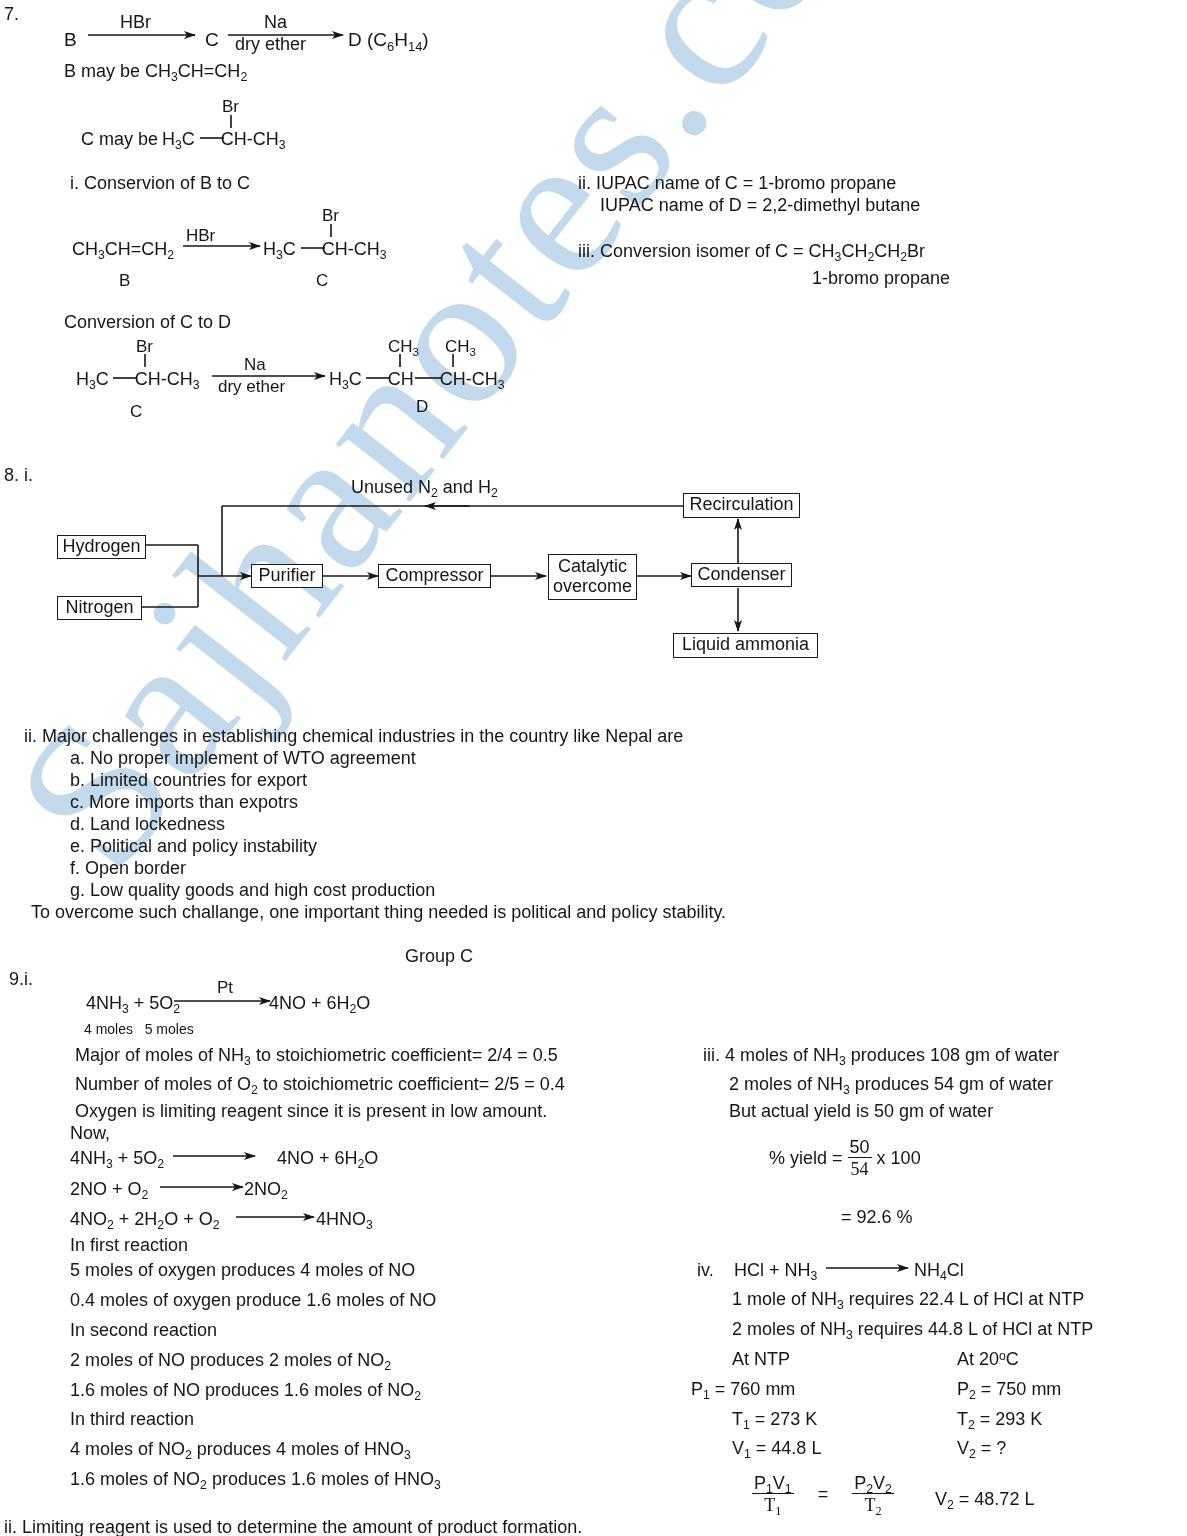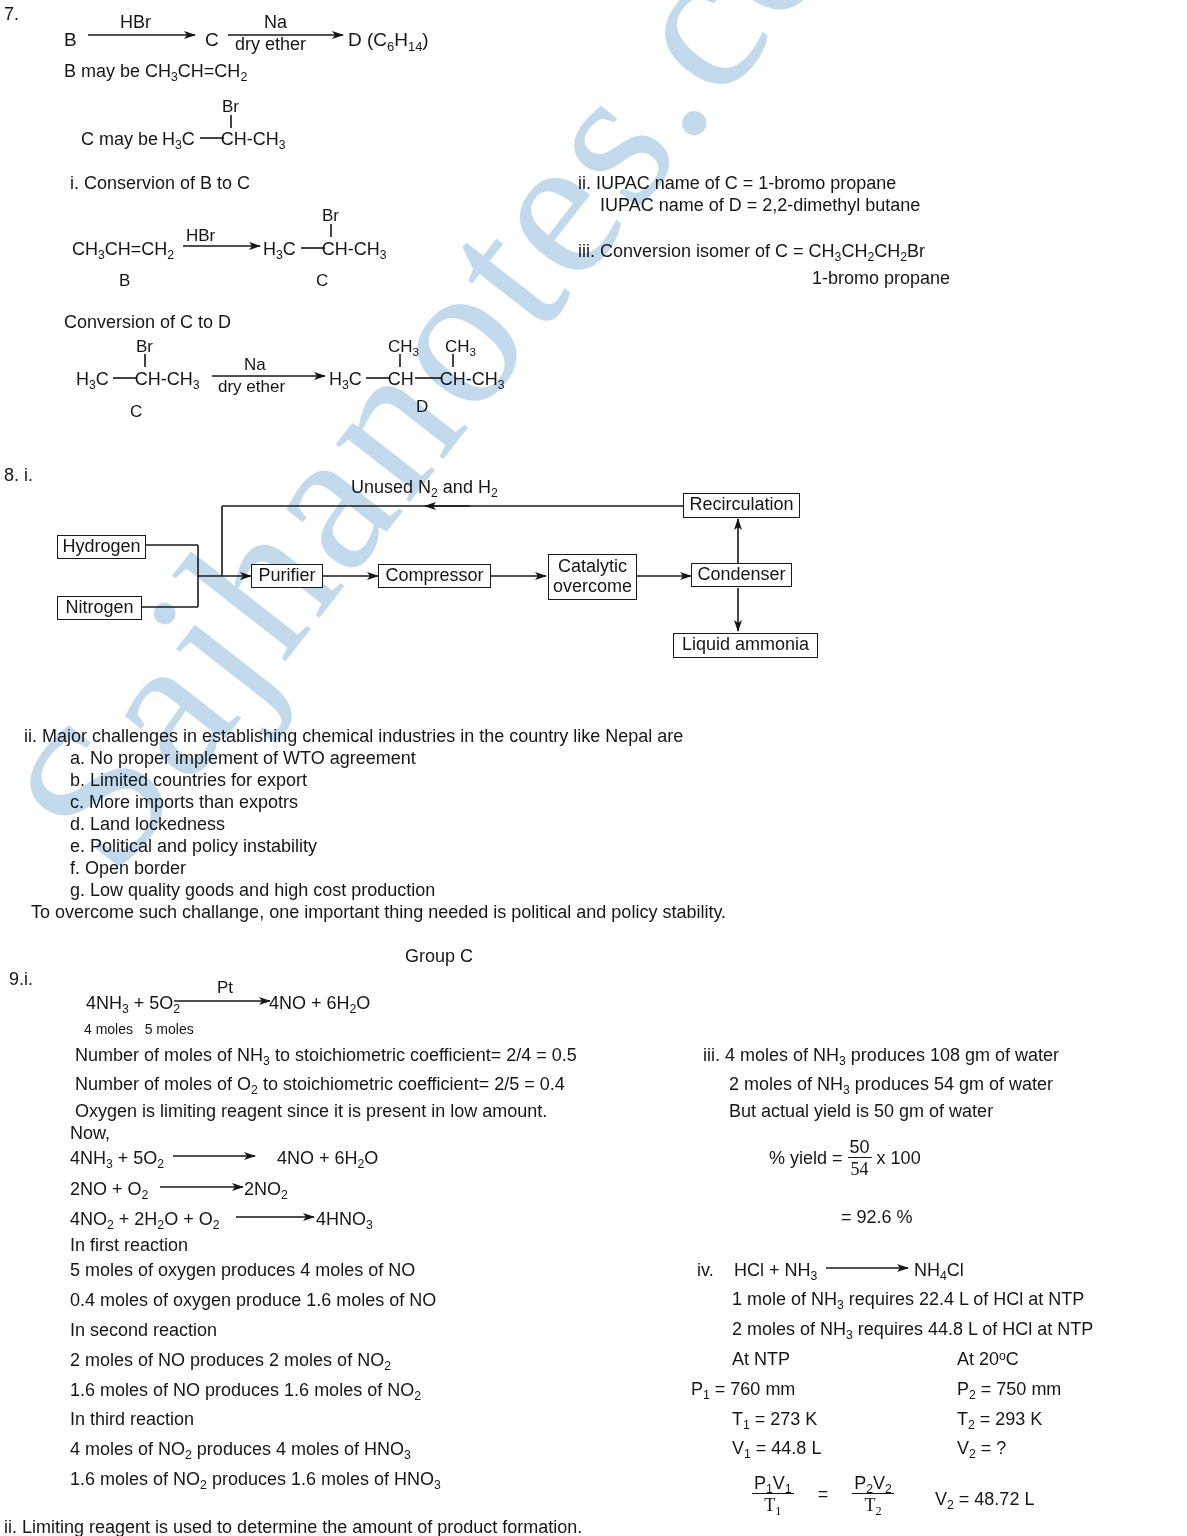--- a/index.html
+++ b/index.html
@@ -158,21 +158,21 @@
 <div class="abs f18" style="left:31px;top:903px">To overcome such challange, one important thing needed is political and policy stability.</div>
 
 <div class="abs f18" style="left:405px;top:947px">Group C</div>
 <div class="abs f18" style="left:9px;top:970px">9.i.</div>
 
 <div class="abs f17" style="left:217px;top:979px">Pt</div>
 <div class="abs f18" style="left:86px;top:994px"><span>4NH</span><sub>3</sub><span> + 5O</span><sub>2</sub></div>
 <div class="abs f18" style="left:269px;top:994px"><span>4NO + 6H</span><sub>2</sub><span>O</span></div>
 <div class="abs f14" style="left:84px;top:1022px;white-space:pre">4 moles   5 moles</div>
 
-<div class="abs f18" style="left:75px;top:1046px"><span>Number of moles of NH</span><sub>3</sub><span> to stoichiometric coefficient= 2/4 = 0.5</span></div>
+<div class="abs f18" style="left:75px;top:1046px"><span>Major of moles of NH</span><sub>3</sub><span> to stoichiometric coefficient= 2/4 = 0.5</span></div>
 <div class="abs f18" style="left:75px;top:1075px"><span>Number of moles of O</span><sub>2</sub><span> to stoichiometric coefficient= 2/5 = 0.4</span></div>
 <div class="abs f18" style="left:75px;top:1102px">Oxygen is limiting reagent since it is present in low amount.</div>
 <div class="abs f18" style="left:70px;top:1124px">Now,</div>
 
 <div class="abs f18" style="left:70px;top:1149px"><span>4NH</span><sub>3</sub><span> + 5O</span><sub>2</sub></div>
 <div class="abs f18" style="left:277px;top:1149px"><span>4NO + 6H</span><sub>2</sub><span>O</span></div>
 
 <div class="abs f18" style="left:70px;top:1180px"><span>2NO + O</span><sub>2</sub></div>
 <div class="abs f18" style="left:244px;top:1180px"><span>2NO</span><sub>2</sub></div>
 

